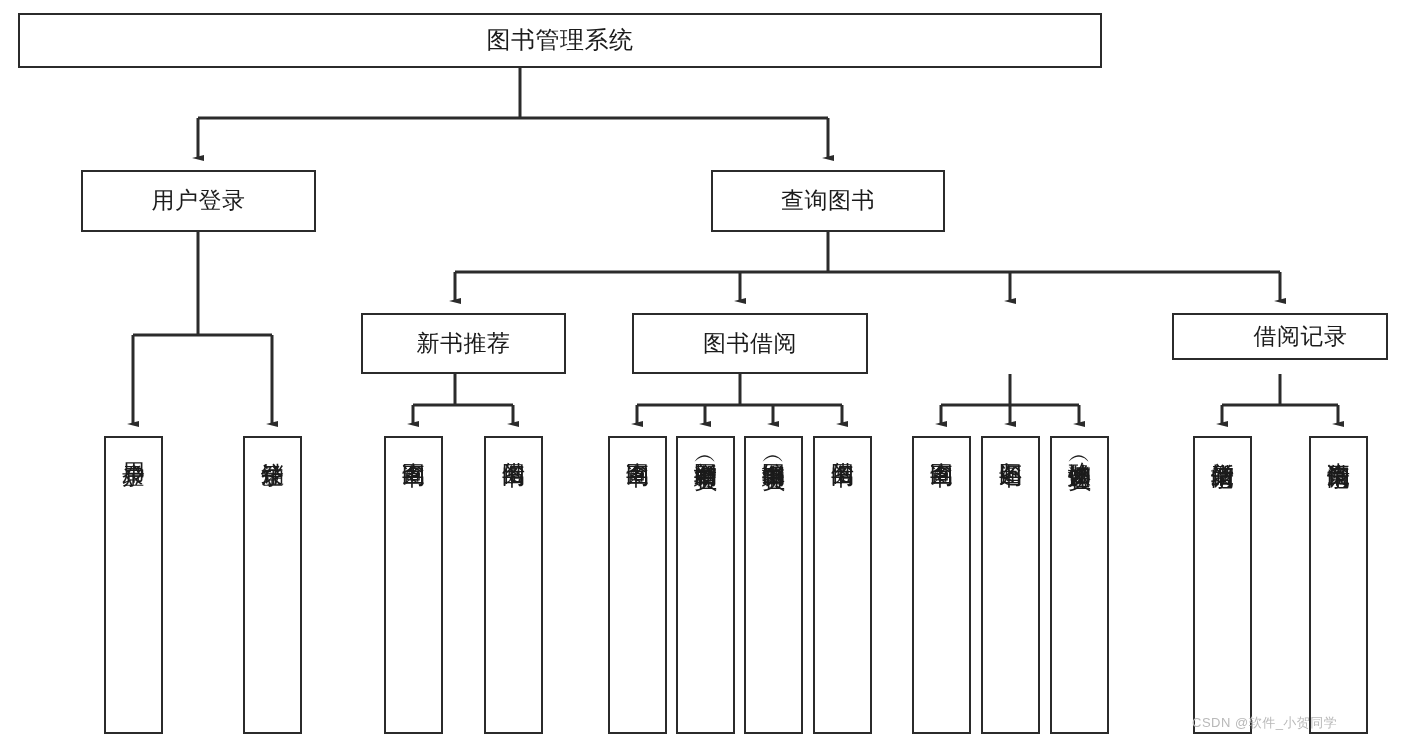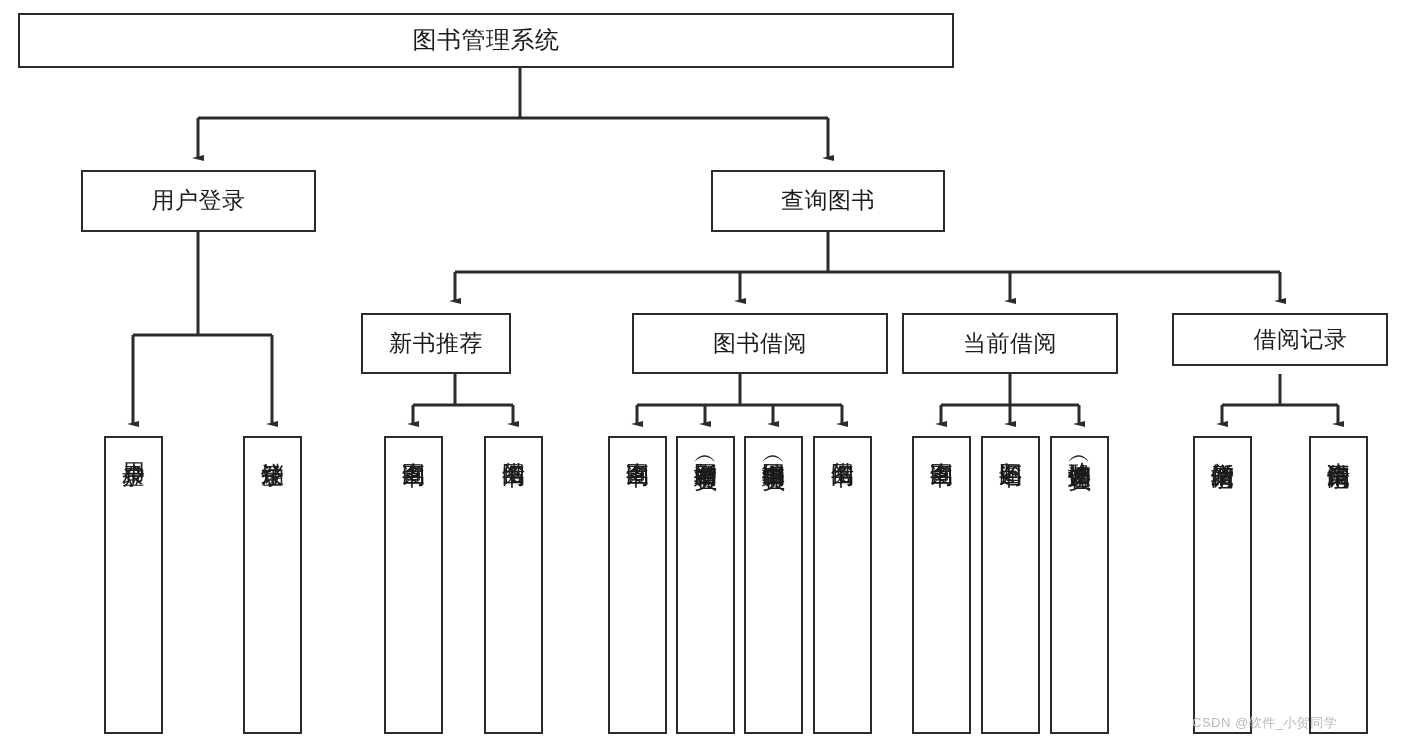--- a/index.html
+++ b/index.html
@@ -112,41 +112,38 @@
       <path d="M1010,405 L1010,424" marker-end="url(#arrowhead)"></path>
       <path d="M1079,405 L1079,424" marker-end="url(#arrowhead)"></path>
 
       <path d="M1280,374 L1280,405"></path>
       <path d="M1222,405 L1338,405"></path>
       <path d="M1222,405 L1222,424" marker-end="url(#arrowhead)"></path>
       <path d="M1338,405 L1338,424" marker-end="url(#arrowhead)"></path>
     </g>
   </svg>
 
-  <div class="node root" style="left:18px; top:13px; width:936px; height:55px;">
+  <div class="node root" style="left:18px; top:13px; width:1084px; height:55px;">
     <span class="label">图书管理系统</span>
   </div>
 
   <div class="node" style="left:81px; top:170px; width:235px; height:62px;">
     <span class="label">用户登录</span>
   </div>
   <div class="node" style="left:711px; top:170px; width:234px; height:62px;">
     <span class="label">查询图书</span>
   </div>
 
-  <div class="node" style="left:361px; top:313px; width:150px; height:61px;">
+  <div class="node" style="left:361px; top:313px; width:205px; height:61px;">
     <span class="label">新书推荐</span>
   </div>
-  <div class="node" style="left:632px; top:313px; width:256px; height:61px;">
+  <div class="node" style="left:632px; top:313px; width:236px; height:61px;">
     <span class="label">图书借阅</span>
   </div>
-  <div class="node" style="left:902px; top:313px; width:216px; height:61px;">
-    <span class="label">当前借阅</span>
-  </div>
-  <div class="node" style="left:1172px; top:313px; width:216px; height:53px;padding-left:41px;">
+  <div class="node" style="left:1172px; top:313px; width:216px; height:47px;padding-left:41px;">
     <span class="label">借阅记录</span>
   </div>
 
   <div class="node leaf" style="left:104px; top:436px; width:59px; height:298px;">
     <span class="label">用户登录</span>
   </div>
   <div class="node leaf" style="left:243px; top:436px; width:59px; height:298px;">
     <span class="label">注销登录</span>
   </div>
 

